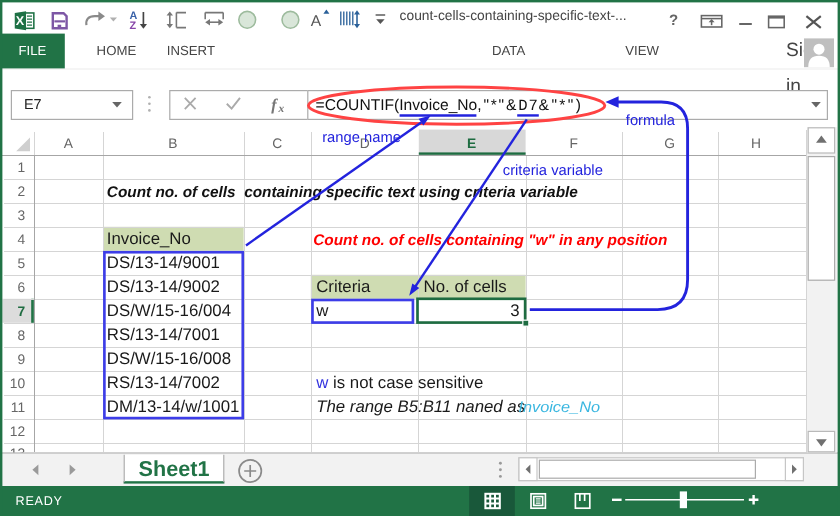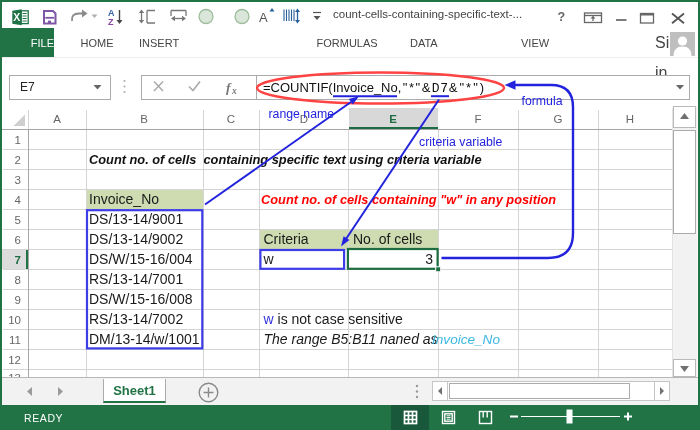--- a/index.html
+++ b/index.html
@@ -6,57 +6,56 @@
   body{width:700px;height:430px;overflow:hidden;position:relative;background:#fff;
        font-family:"Liberation Sans",sans-serif;}
   .abs{position:absolute;}
   
   #titlebar{left:0;top:0;width:700px;height:28px;background:#fff;}
   #wintitle{left:333px;top:0;height:28px;line-height:29px;font-size:11.5px;color:#444;}
   
   #tabs{left:0;top:28px;width:700px;height:29px;background:#fff;border-bottom:1px solid #eee;}
   .rtab{position:absolute;top:0;height:29px;line-height:30px;font-size:11px;color:#444;}
   #filetab{left:8px;top:0;width:54px;height:29px;background:#217346;color:#fff;
-           text-align:right;line-height:30px;font-size:11px;}
+           text-align:center;line-height:30px;font-size:11px;}
   #signin{position:absolute;top:0;height:29px;line-height:30px;font-size:16px;color:#444;left:655px;}
   
   .fbox{position:absolute;background:#fff;border:1px solid #ababab;}
   #namebox{left:9px;top:75px;width:100px;height:23px;}
   #nametext{left:20px;top:75px;height:24px;line-height:25px;font-size:12px;color:#222;}
   #fxbox{left:141px;top:75px;width:115px;height:23px;}
   #fmlbox{left:256px;top:75px;width:432px;height:23px;}
   #fmltext{left:263px;top:75px;height:24px;line-height:25px;font-size:13px;color:#111;white-space:pre;}
   #fmltext .s3{letter-spacing:1.5px;}
   #fmltext .s4{letter-spacing:0.7px;font-family:Liberation Mono, monospace;}
   #fmltext .s5{letter-spacing:2.0px;}
   
   #statusbar{left:0;top:405px;width:700px;height:25px;background:#217346;}
-  #ready{left:24px;top:405px;height:21px;line-height:26px;font-size:10.5px;color:#fff;letter-spacing:.6px;}
+  #ready{left:13px;top:405px;height:21px;line-height:26px;font-size:10.5px;color:#fff;letter-spacing:.6px;}
   #zoomtxt{left:644px;top:405px;height:25px;line-height:26px;font-size:11.5px;color:#fff;margin-top:18px;}
   
   #tabstrip{left:0;top:377px;width:700px;height:28px;background:#f2f2f2;border-top:1px solid #b7b7b7;box-sizing:border-box;}
-  #sheettab{position:absolute;left:103px;top:378.5px;width:63px;height:24px;background:#fff;
+  #sheettab{position:absolute;left:103px;top:378.5px;width:84px;height:24px;background:#fff;
             border-left:1px solid #ababab;border-right:1px solid #ababab;
             border-bottom:2px solid #217346;text-align:center;line-height:24px;
-            font-size:13px;font-weight:bold;color:#217346;box-sizing:border-box;}
+            font-size:18px;font-weight:bold;color:#217346;box-sizing:border-box;}
   
   #winborder{left:0;top:0;width:700px;height:430px;border:2px solid #217346;border-bottom:none;
              box-sizing:border-box;pointer-events:none;z-index:50;}
   svg{position:absolute;left:0;top:0;}
 </style>
 </head>
 <body>
   <div class="abs" id="titlebar"></div>
   <div class="abs" id="wintitle">count-cells-containing-specific-text-...</div>
 
   <div class="abs" id="tabs">
     <div id="filetab">FILE</div>
     <div class="rtab" style="left:80.5px;">HOME</div>
     <div class="rtab" style="left:139px;">INSERT</div>
-    <div class="rtab" style="left:316.5px;">FORMULAS</div>
     <div class="rtab" style="left:410px;">DATA</div>
     <div class="rtab" style="left:521px;">VIEW</div>
     <div id="signin">Sign in</div>
   </div>
 
   <div class="fbox" id="namebox"></div>
   <div class="abs" id="nametext">E7</div>
   <div class="fbox" id="fxbox"></div>
   <div class="fbox" id="fmlbox"></div>
   <div class="abs" id="fmltext">=COUNTIF(Invoice_No<span class="s3">,"*"&amp;</span><span class="s4">D7</span><span class="s5">&amp;"*")</span></div>

